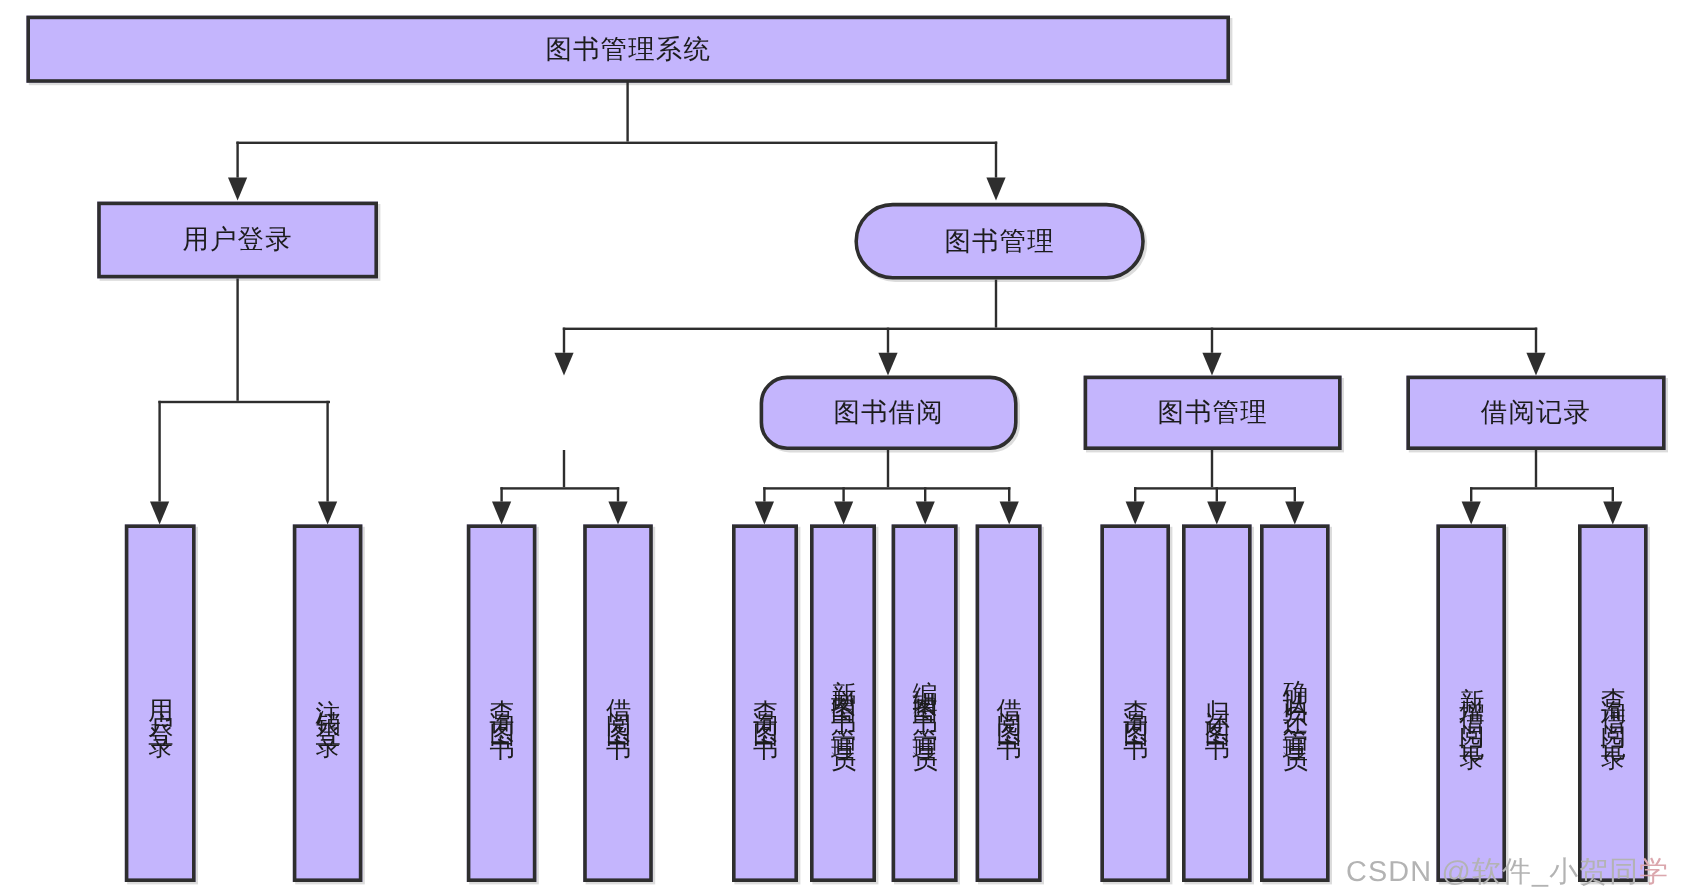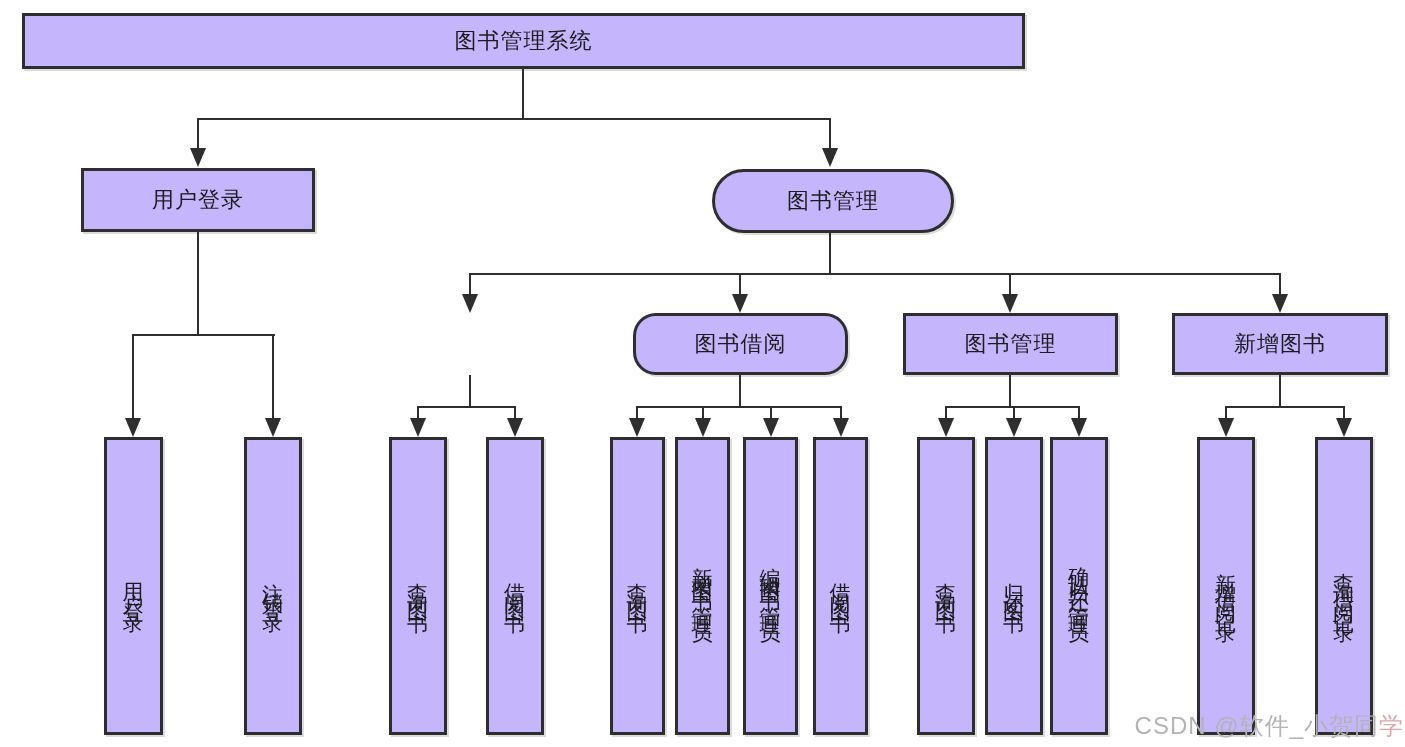--- a/index.html
+++ b/index.html
@@ -39,21 +39,21 @@
     left:50%;
     transform:translateX(-50%);
     bottom:-19px;
     width:0;height:0;
     border-left:8px solid transparent;
     border-right:8px solid transparent;
     border-top:19px solid #2e2e2e;
   }
   #watermark{
     position:absolute;
-    right:1px;bottom:5px;
+    right:14px;bottom:5px;
     font-size:24px;
     color:#b3b3b3;
     letter-spacing:1px;
     white-space:nowrap;
   }
   #watermark .wm-accent{color:#dba7ad;}
 </style>
 </head>
 <body>
 
@@ -71,21 +71,21 @@
     <span>图书管理</span>
   </div>
 
   <div class="node" style="left:633px;top:313px;width:215px;height:62px;border-radius:23px;">
     <span>图书借阅</span>
   </div>
   <div class="node" style="left:903px;top:313px;width:215px;height:62px;">
     <span>图书管理</span>
   </div>
   <div class="node" style="left:1172px;top:313px;width:216px;height:62px;">
-    <span>新增图书</span>
+    <span>借阅记录</span>
   </div>
 
   <div class="node leaf" style="left:104px;top:437px;width:59px;height:298px;">
     <span>用户登录</span>
   </div>
   <div class="node leaf" style="left:244px;top:437px;width:58px;height:298px;">
     <span>注销登录</span>
   </div>
 
   <div class="node leaf" style="left:389px;top:437px;width:58px;height:298px;">

